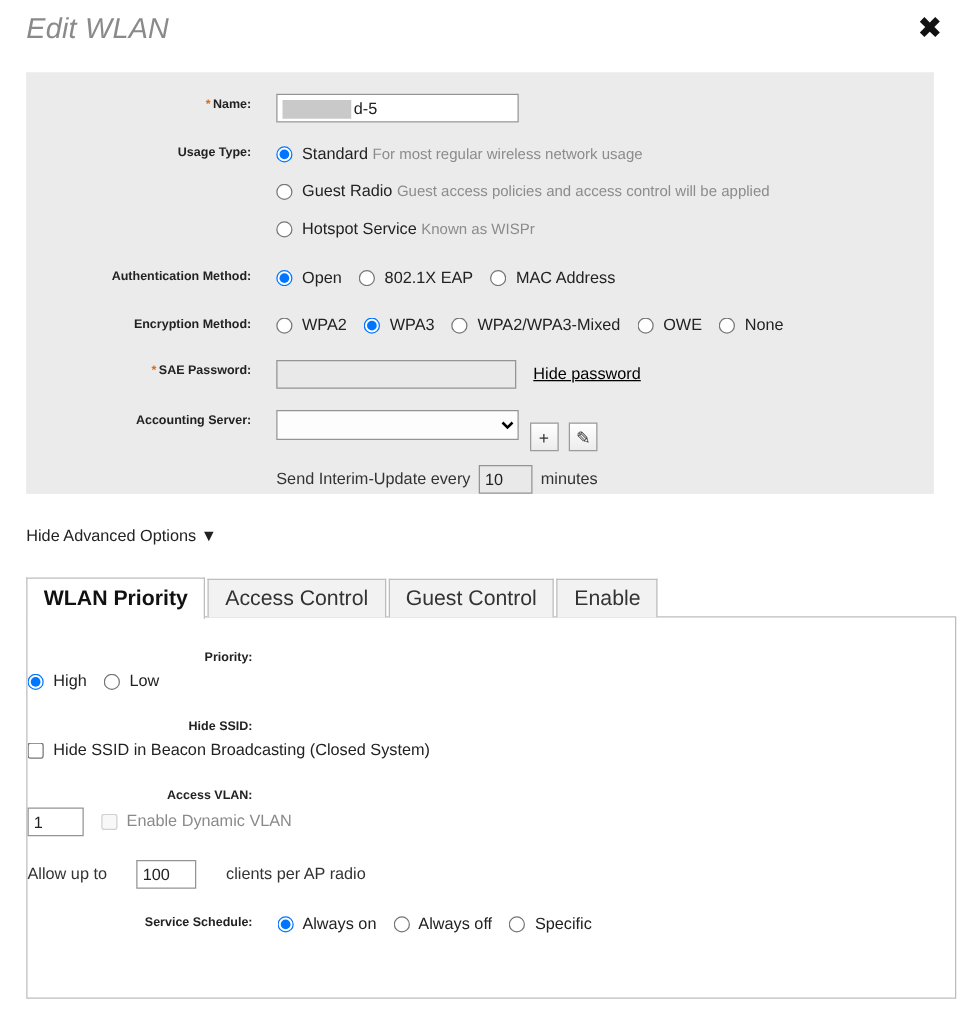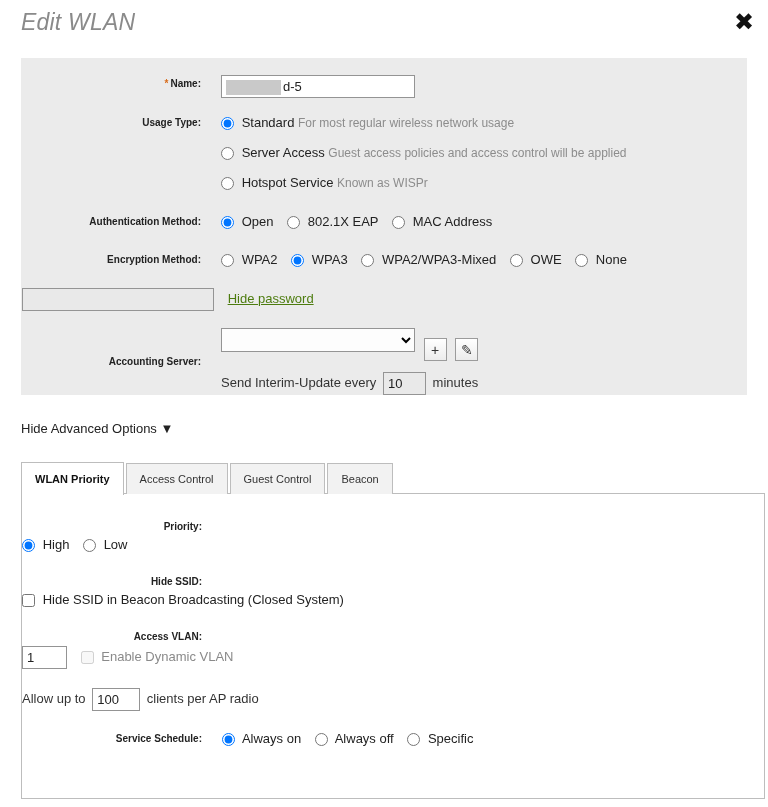--- a/index.html
+++ b/index.html
@@ -128,21 +128,21 @@
     height: 23px;
     border: 1px solid #9b9b9b;
     background: linear-gradient(#ffffff, #ececec);
     vertical-align: middle;
     margin-left: 5px;
     cursor: pointer;
     font-size: 14px;
     color: #333;
   }
   .link {
-    color: #4d7c0f;
+    color: #000000;
     text-decoration: underline;
     cursor: pointer;
     font-size: 13px;
   }
   
   .adv-toggle {
     position: absolute;
     left: 21px;
     top: 421px;
     font-size: 13px;
@@ -161,21 +161,21 @@
     align-items: flex-end;
     height: 33px;
     position: relative;
     z-index: 2;
   }
   .tab {
     border: 1px solid #bdbdbd;
     border-bottom: none;
     background: #f2f2f2;
     padding: 7px 13px 7px 13px;
-    font-size: 11px;
+    font-size: 17px;
     color: #333;
     margin-right: 2px;
     cursor: pointer;
     line-height: 16px;
   }
   .tab.active {
     background: #ffffff;
     font-weight: bold;
     color: #111;
     position: relative;
@@ -224,21 +224,21 @@
         <div style="margin-bottom:12px;">
           <label class="radio-item">
             <input type="radio" name="usage" checked="" style="">
             <span>Standard</span>
             <span class="hint">For most regular wireless network usage</span>
           </label>
         </div>
         <div style="margin-bottom:12px;">
           <label class="radio-item">
             <input type="radio" name="usage" style="">
-            <span>Server Access</span>
+            <span>Guest Radio</span>
             <span class="hint">Guest access policies and access control will be applied</span>
           </label>
         </div>
         <div>
           <label class="radio-item">
             <input type="radio" name="usage" style="">
             <span>Hotspot Service</span>
             <span class="hint">Known as WISPr</span>
           </label>
         </div>
@@ -283,27 +283,30 @@
           <span>OWE</span>
         </label>
         <label class="radio-item">
           <input type="radio" name="enc" style="">
           <span>None</span>
         </label>
       </div>
     </div>
 
     <div class="row" style="margin-top:19px;">
+      <div class="lbl">
+        <span class="req-star">*</span><span>SAE Password:</span>
+      </div>
       <div class="field">
         <input class="txtinput" style="width: 192px; background: rgb(233, 233, 233);" type="text" value="">
         <span class="link" style="margin-left:10px;">Hide password</span>
       </div>
     </div>
 
-    <div class="row" style="margin-top:17px;align-items:center;">
+    <div class="row" style="margin-top:17px;">
       <div class="lbl">Accounting Server:</div>
       <div class="field">
         <select class="sel">
           <option>Disabled</option>
         </select>
         <span class="sq-btn">+</span>
         <span class="sq-btn">✎</span>
         <div style="margin-top:11px;">
           <span>Send Interim-Update every</span>
           <input class="txtinput" style="width: 43px; background: rgb(233, 233, 233); margin: 0px 3px;" type="text" value="10">
@@ -317,21 +320,21 @@
   <div class="adv-toggle">
     <span>Hide Advanced Options</span>
     <span>▼</span>
   </div>
 
   <div class="tabs-wrap">
     <div class="tabstrip">
       <div class="tab active">WLAN Priority</div>
       <div class="tab">Access Control</div>
       <div class="tab">Guest Control</div>
-      <div class="tab">Beacon</div>
+      <div class="tab">Enable</div>
     </div>
 
     <div class="tab-body">
 
       <div class="trow gap">
         <div class="lbl">Priority:</div>
         <div class="field">
           <label class="radio-item">
             <input type="radio" name="prio" checked="" style="">
             <span>High</span>
@@ -360,21 +363,21 @@
           <label class="check-item" style="margin-left:10px;color:#8a8a8a;">
             <input type="checkbox" disabled="" style="">
             <span>Enable Dynamic VLAN</span>
           </label>
         </div>
       </div>
 
       <div class="trow gap">
         <div class="field">
           <span>Allow up to</span>
-          <input class="txtinput" style="width: 48px; margin: 0px 3px;" type="text" value="100">
+          <input class="txtinput" style="width: 48px; margin: 0px 20px;" type="text" value="100">
           <span>clients per AP radio</span>
         </div>
       </div>
 
       <div class="trow">
         <div class="lbl">Service Schedule:</div>
         <div class="field">
           <label class="radio-item">
             <input type="radio" name="sched" checked="" style="">
             <span>Always on</span>

